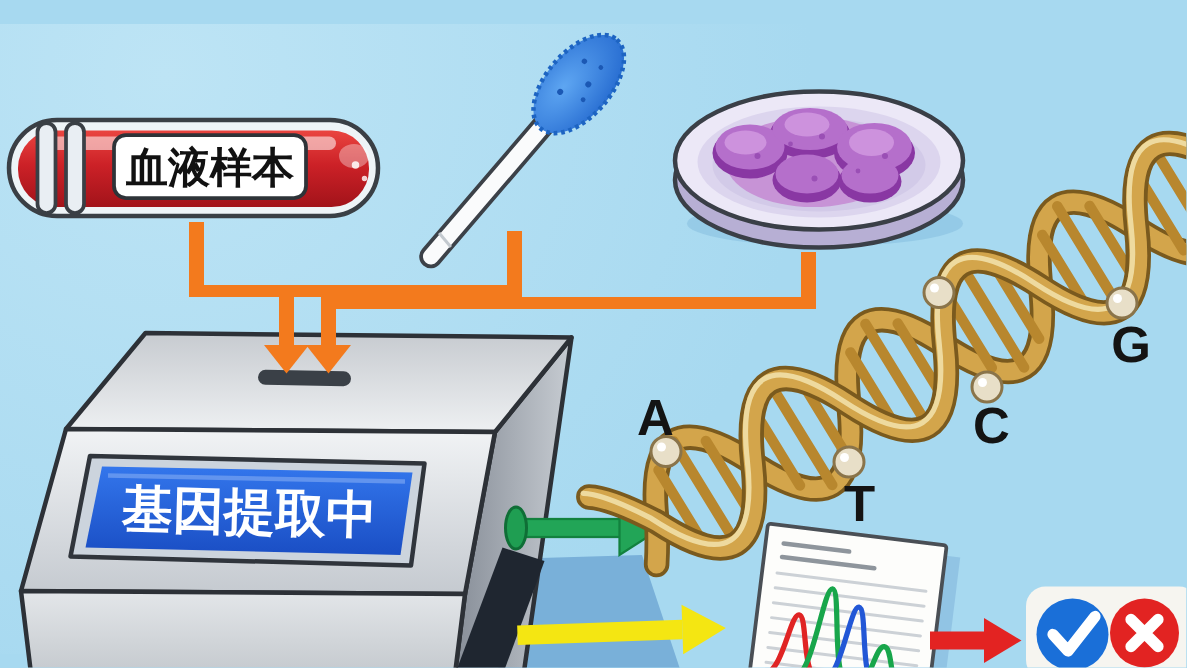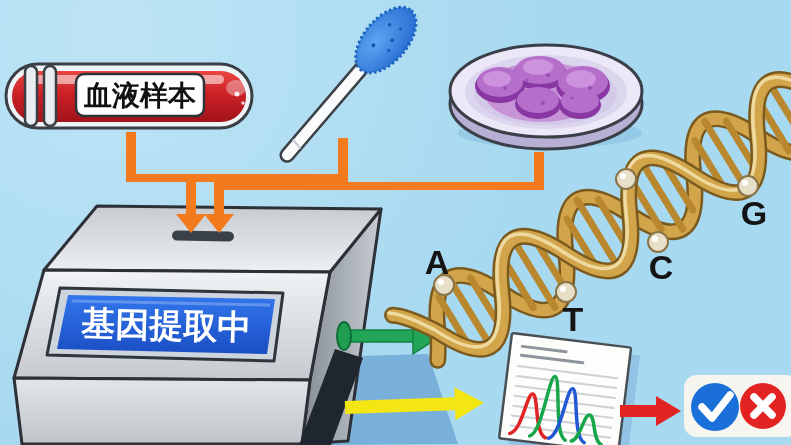--- a/index.html
+++ b/index.html
@@ -4,20 +4,21 @@
 <style>
   html,body{margin:0;padding:0;}
   body{
     width:791px;height:445px;overflow:hidden;
     background:#a7d9f0;
     font-family:"Liberation Sans", sans-serif;
   }
   .stage{
     position:relative;width:791px;height:420px;
     background:radial-gradient(circle at 14% 8%, #bde4f5 0%, #a7d9f0 55%);
+    margin-top:16px;
   }
   svg{position:absolute;left:0;top:0;}
   text{font-family:"Liberation Sans", sans-serif;}
 </style>
 </head>
 <body>
 
 <div class="stage">
 <svg width="791" height="445" viewBox="0 0 791 445">
   <defs>

